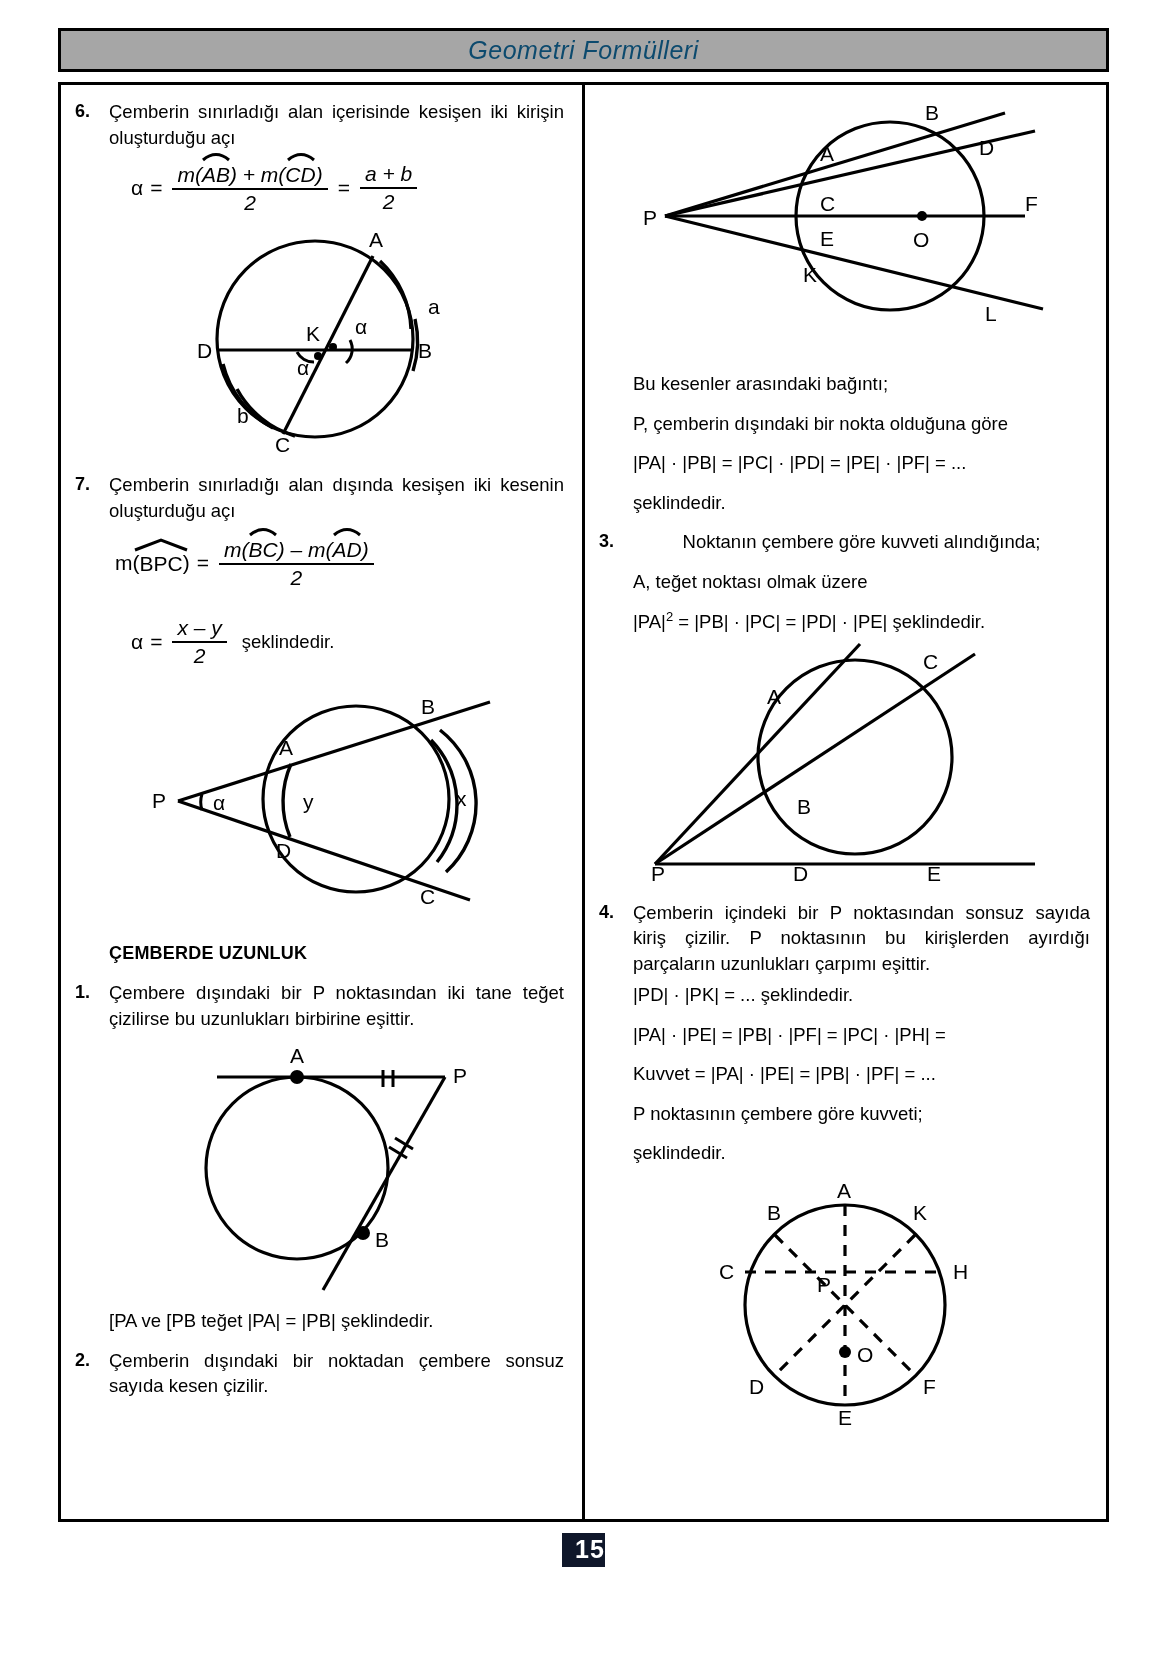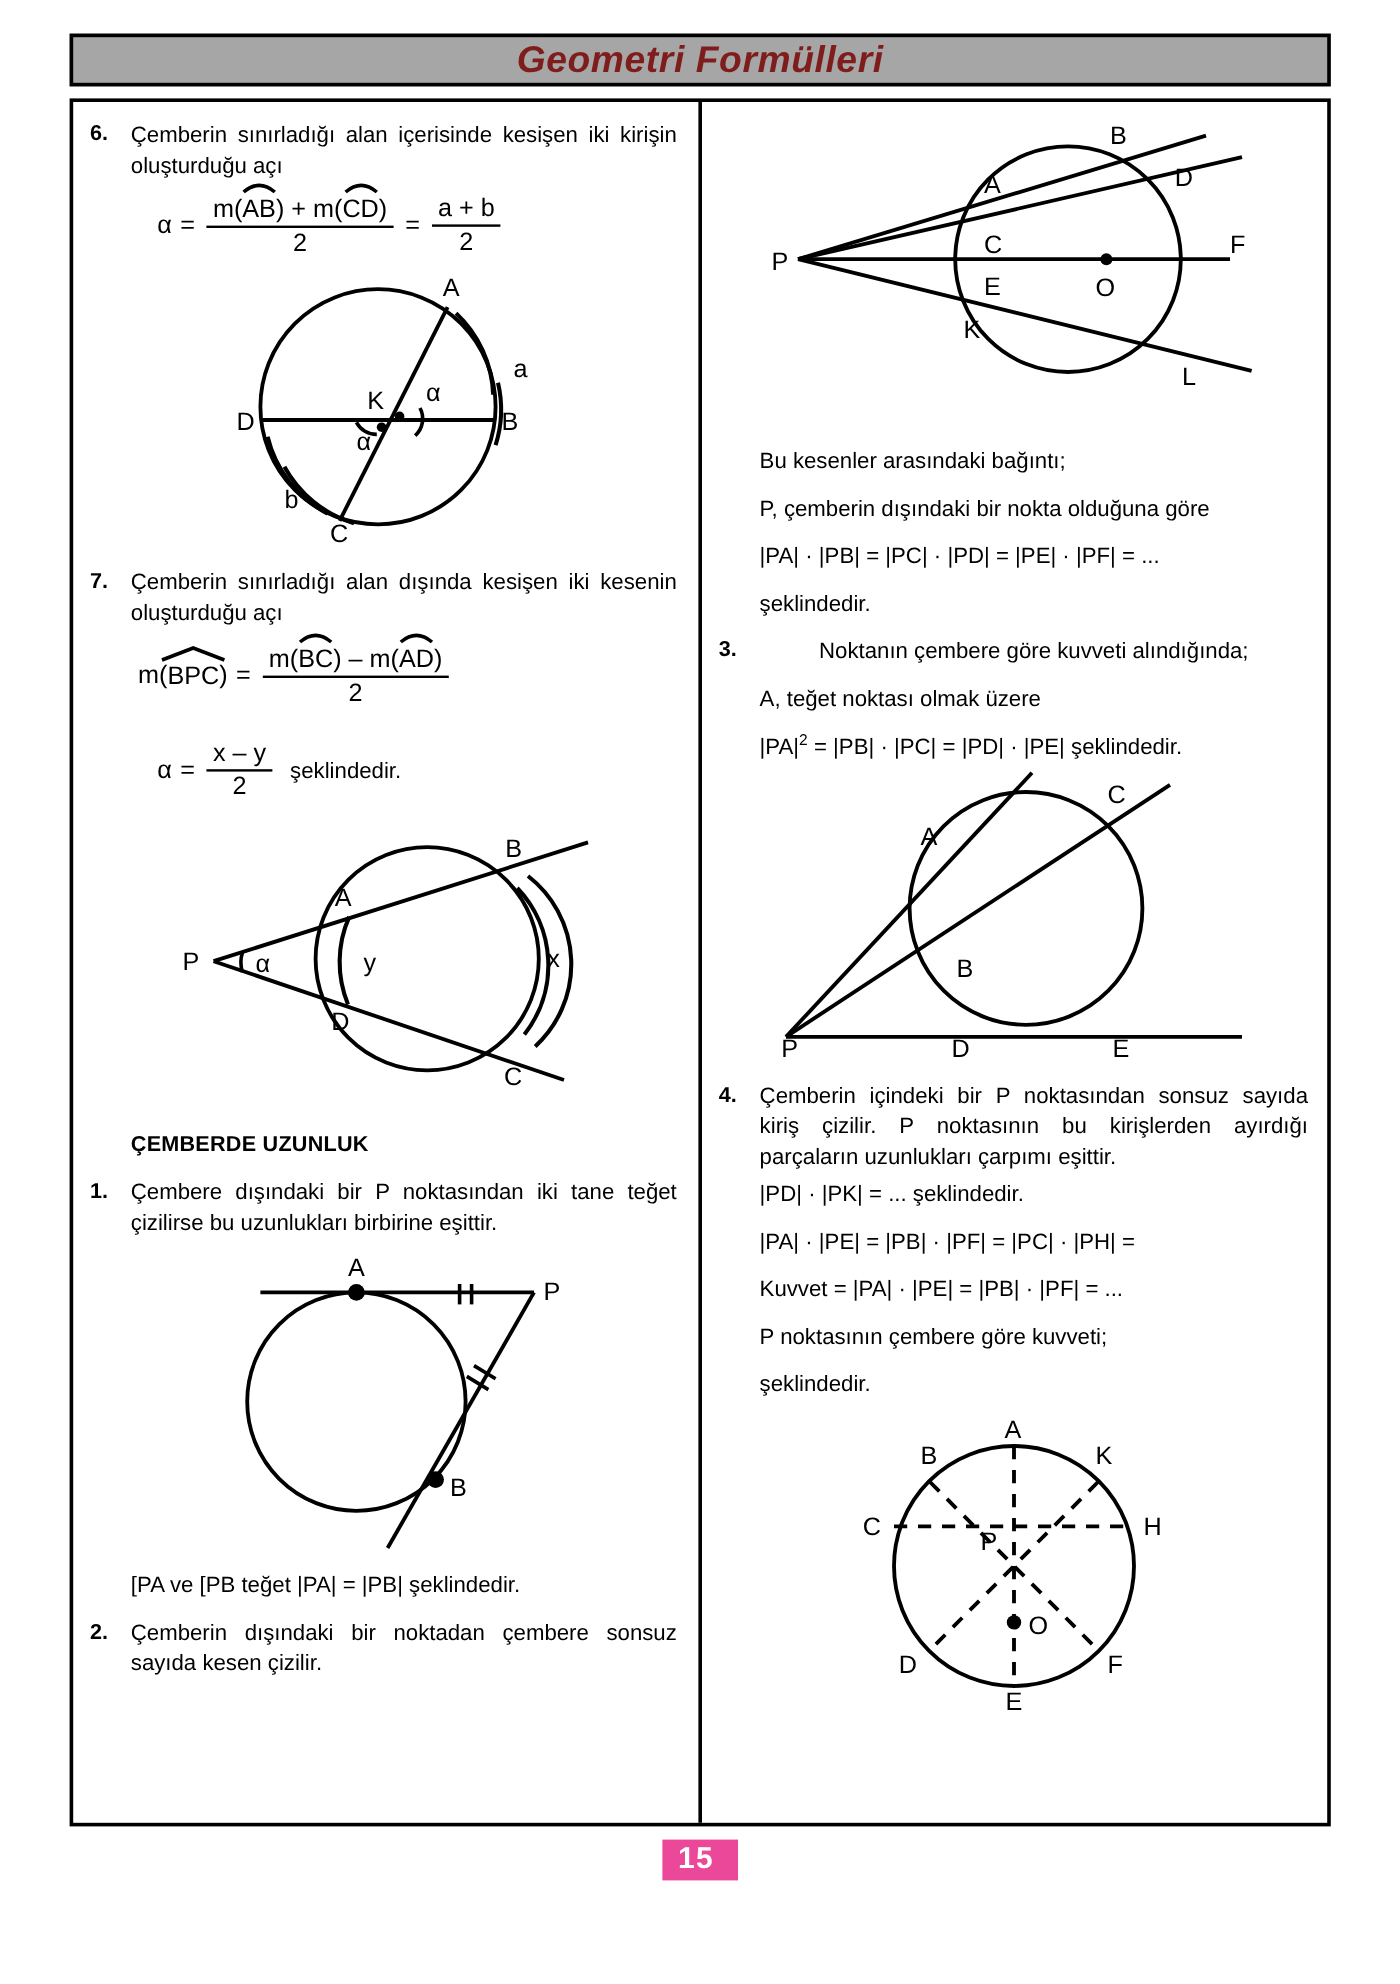--- a/index.html
+++ b/index.html
@@ -4,21 +4,21 @@
 <style>
   html,body{margin:0;padding:0;background:#ffffff;}
   body{width:1167px;height:1653px;font-family:"Liberation Sans",sans-serif;color:#000;}
   .page{position:relative;width:1167px;height:1653px;box-sizing:border-box;padding:28px 50px 0 50px;}
 
   
   .header{
     height:38px;border:3px solid #000;background:#a6a6a6;
     display:flex;align-items:center;justify-content:center;margin:0 8px 10px 8px;
   }
-  .header-title{font-style:italic;font-weight:bold;font-size:31px;letter-spacing:.5px;color:#7f1d1d;}
+  .header-title{font-style:italic;font-weight:normal;font-size:25px;letter-spacing:.5px;color:#0c4a6e;}
 
   
   .frame{
     position:relative;border:3px solid #000;margin:0 8px;height:1440px;box-sizing:border-box;
     display:flex;
   }
   .col{box-sizing:border-box;position:relative;}
   .col-left{width:50%;padding:14px 18px 0 14px;}
   .divider{width:0;border-left:3px solid #000;margin:0;}
   .col-right{width:50%;padding:14px 16px 0 14px;}
@@ -27,40 +27,40 @@
   .item{display:flex;margin-bottom:6px;}
   .num{width:34px;flex:none;font-weight:bold;font-size:18px;line-height:1.38;}
   .txt{flex:1;font-size:18.5px;line-height:1.38;text-align:justify;}
   .txt.nojust{text-align:center;}
   .plain{font-size:18.5px;line-height:1.38;margin:0 0 14px 34px;}
   .sec-head{font-weight:bold;font-size:18px;margin:0 0 16px 34px;letter-spacing:.2px;}
 
   
   .math{font-size:21px;display:flex;align-items:center;justify-content:flex-start;}
   .math .eq{margin:0 7px;}
-  .frac{display:inline-flex;flex-direction:column;align-items:center;vertical-align:middle;margin:0 3px;}
+  .frac{display:inline-flex;flex-direction:column;align-items:center;vertical-align:middle;margin:0 3px;font-style:italic;}
   .frac .nu{padding:0 5px 1px 5px;white-space:nowrap;}
   .frac .de{border-top:2px solid #000;padding:1px 5px 0 5px;width:100%;text-align:center;box-sizing:border-box;}
   .arcwrap{position:relative;display:inline-block;padding-top:3px;}
   .arcwrap>.arc{position:absolute;left:50%;transform:translateX(-50%);top:-9px;}
   .sup{font-size:13px;vertical-align:super;}
 
   
   .fig{display:flex;justify-content:center;}
   svg{display:block;overflow:visible;}
   .stroke{fill:none;stroke:#000;stroke-width:3.2;}
   .thin{fill:none;stroke:#000;stroke-width:3;}
   .arcmark{fill:none;stroke:#000;stroke-width:3.4;}
   .dash{fill:none;stroke:#000;stroke-width:3.2;stroke-dasharray:11 9;}
   .lbl{font-family:"Liberation Sans",sans-serif;font-size:21px;fill:#000;}
   .dot{fill:#000;}
 
   
   .footer{display:flex;justify-content:center;margin-top:11px;}
-  .pagenum{background:#ec4899;color:#fff;font-weight:bold;font-size:25px;padding:2px 20px 3px 13px;letter-spacing:1px;}
+  .pagenum{background:#0f172a;color:#fff;font-weight:bold;font-size:25px;padding:2px 0 3px 13px;letter-spacing:1px;}
 </style>
 </head>
 <body>
 
 <div class="page">
 
   <div class="header">
     <div class="header-title">Geometri Formülleri</div>
   </div>
 

